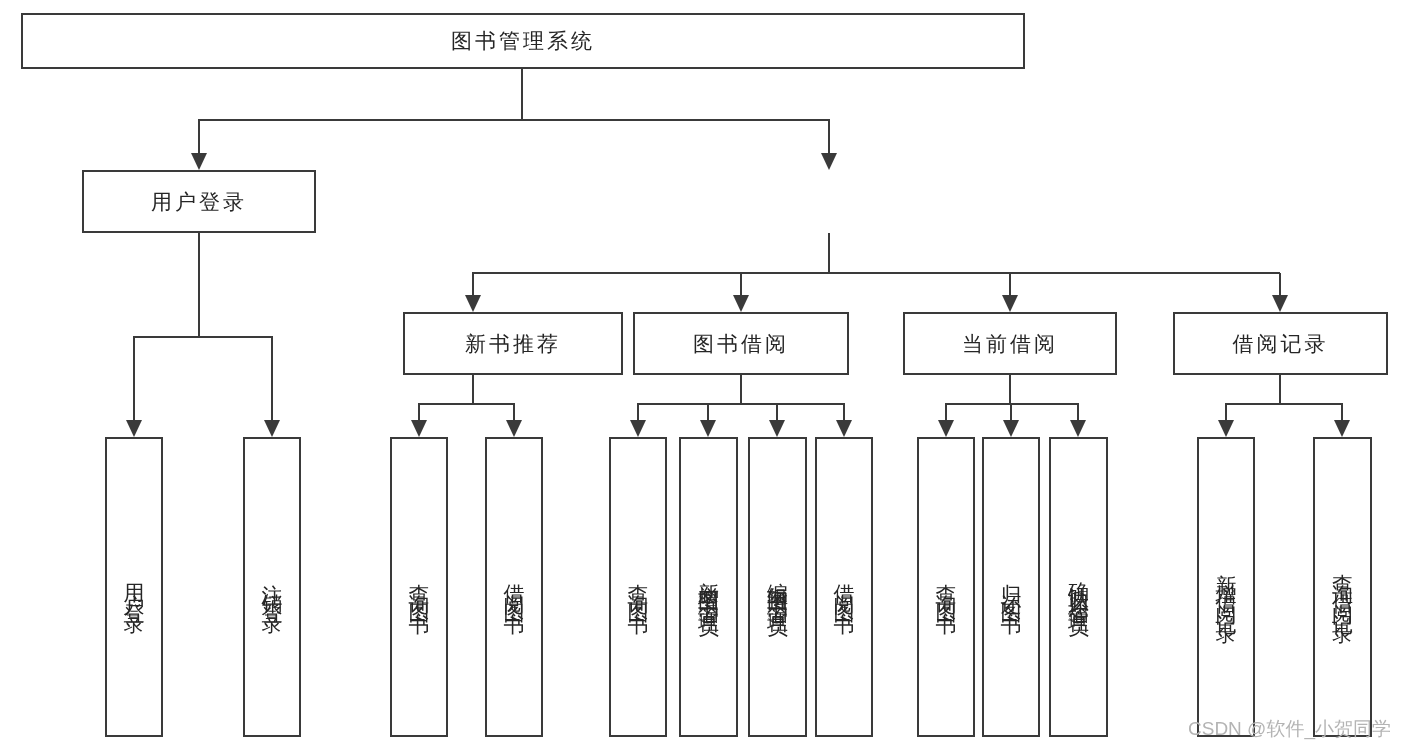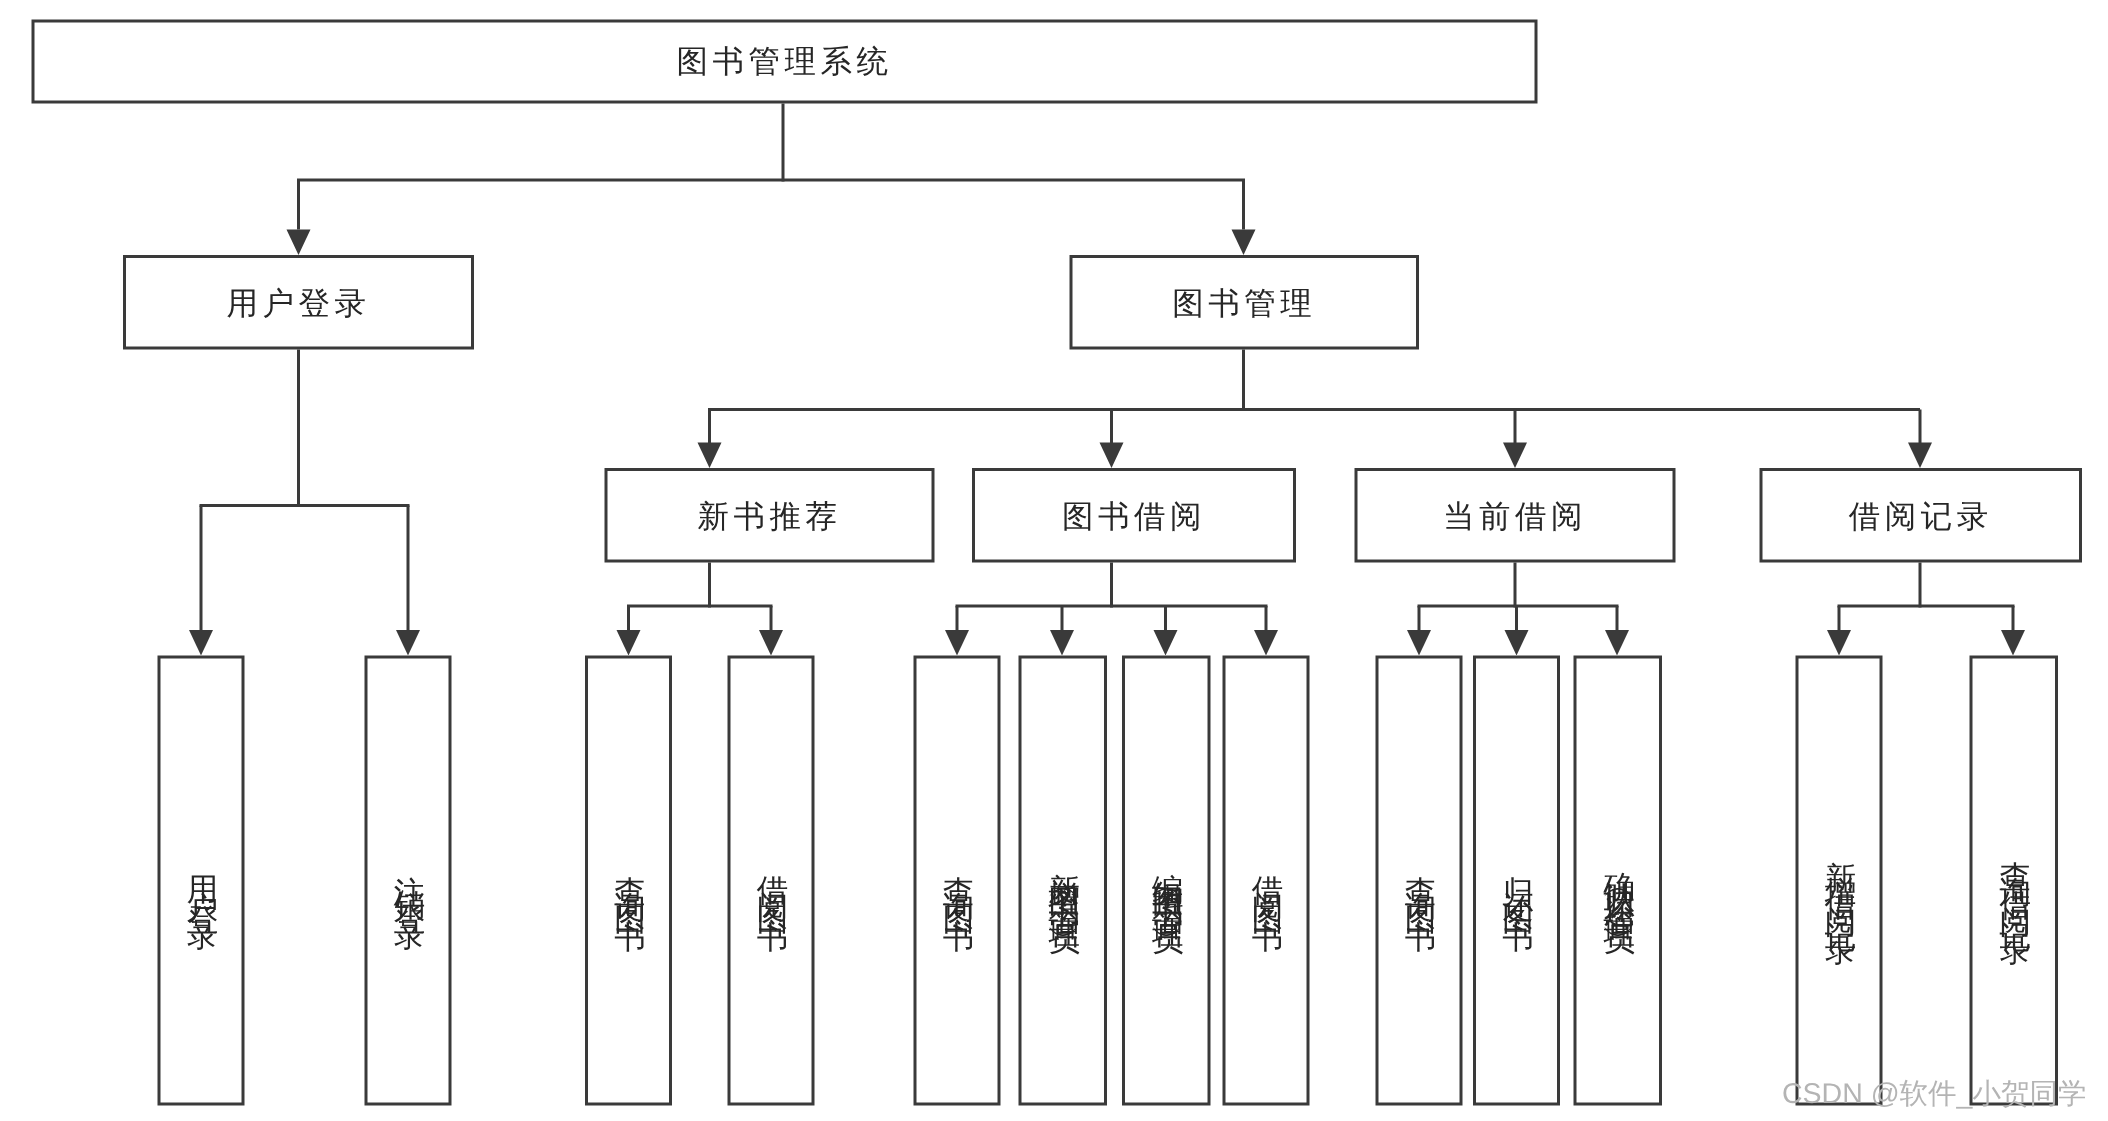--- a/index.html
+++ b/index.html
@@ -41,23 +41,20 @@
   <div class="v" style="left:521px; top:69px; width:2px; height:52px;"></div>
   <div class="h" style="left:198px; top:119px; width:632px; height:2px;"></div>
   <div class="v" style="left:198px; top:120px; width:2px; height:33px;"></div>
   <div class="arrow" style="left:191px; top:153px;"></div>
   <div class="v" style="left:828px; top:120px; width:2px; height:33px;"></div>
   <div class="arrow" style="left:821px; top:153px;"></div>
 
   <div class="box" style="left:82px; top:170px; width:234px; height:63px;">
     <span>用户登录</span>
   </div>
-  <div class="box" style="left:713px; top:170px; width:233px; height:63px;">
-    <span>图书管理</span>
-  </div>
 
   <div class="v" style="left:198px; top:233px; width:2px; height:105px;"></div>
   <div class="h" style="left:133px; top:336px; width:140px; height:2px;"></div>
   <div class="v" style="left:133px; top:337px; width:2px; height:83px;"></div>
   <div class="arrow" style="left:126px; top:420px;"></div>
   <div class="v" style="left:271px; top:337px; width:2px; height:83px;"></div>
   <div class="arrow" style="left:264px; top:420px;"></div>
 
   <div class="v" style="left:828px; top:233px; width:2px; height:40px;"></div>
   <div class="h" style="left:472px; top:272px; width:808px; height:2px;"></div>
@@ -66,21 +63,21 @@
   <div class="v" style="left:740px; top:273px; width:2px; height:23px;"></div>
   <div class="arrow" style="left:733px; top:295px;"></div>
   <div class="v" style="left:1009px; top:273px; width:2px; height:23px;"></div>
   <div class="arrow" style="left:1002px; top:295px;"></div>
   <div class="v" style="left:1279px; top:273px; width:2px; height:23px;"></div>
   <div class="arrow" style="left:1272px; top:295px;"></div>
 
   <div class="box" style="left:363px; top:312px; width:220px; height:63px;margin-left:40px;">
     <span>新书推荐</span>
   </div>
-  <div class="box" style="left:633px; top:312px; width:216px; height:63px;margin-left:15px;">
+  <div class="box" style="left:633px; top:312px; width:216px; height:63px;">
     <span>图书借阅</span>
   </div>
   <div class="box" style="left:903px; top:312px; width:214px; height:63px;">
     <span>当前借阅</span>
   </div>
   <div class="box" style="left:1173px; top:312px; width:215px; height:63px;">
     <span>借阅记录</span>
   </div>
 
   <div class="v" style="left:472px; top:375px; width:2px; height:30px;"></div>

